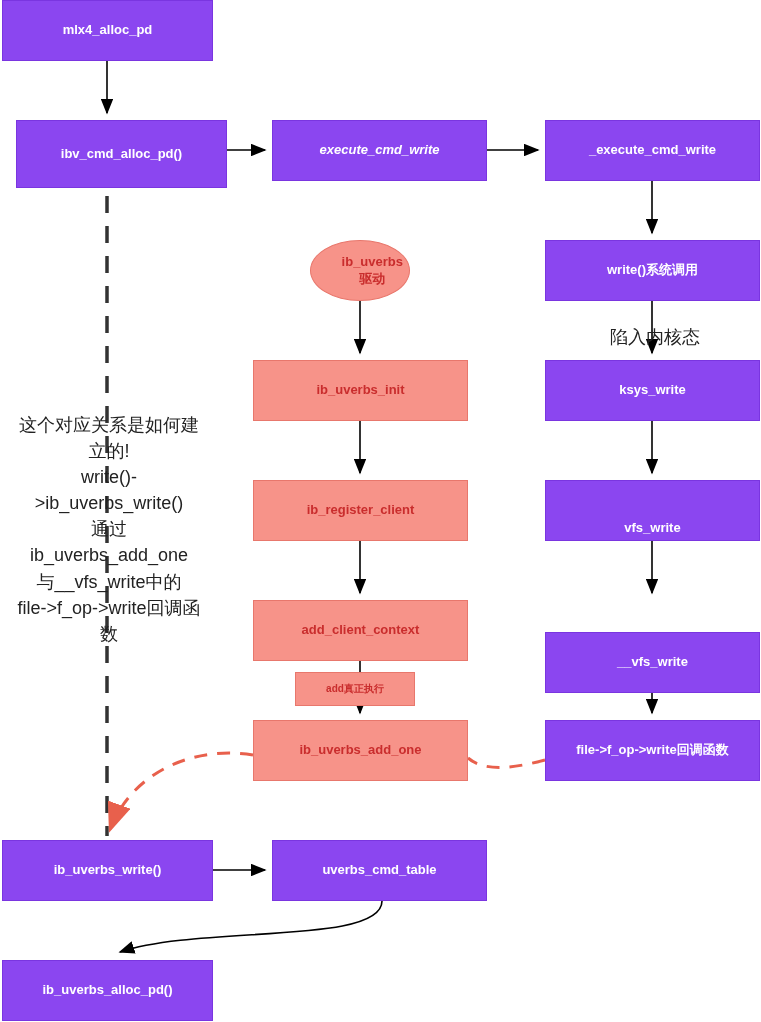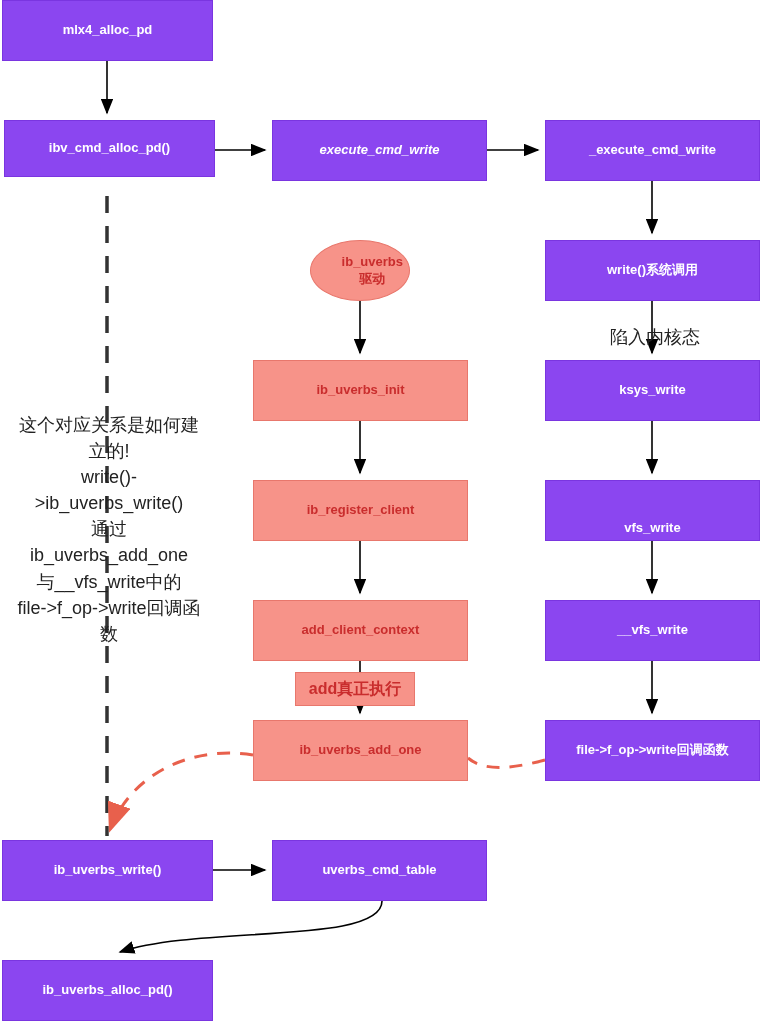--- a/index.html
+++ b/index.html
@@ -42,21 +42,21 @@
   .node.ellipse {
     background: #f79389;
     border: 1px solid #e8776c;
     color: #c92d2d;
     border-radius: 50%;
   }
   .node.tag {
     background: #f79389;
     border: 1px solid #e8776c;
     color: #c92d2d;
-    font-size: 16px;
+    font-size: 10px;
     font-weight: bold;
   }
   .label {
     position: absolute;
     font-size: 18px;
     color: #222222;
     text-align: center;
     line-height: 1.45;
     font-weight: normal;
   }
@@ -115,21 +115,21 @@
 
     <line x1="213" y1="870" x2="265" y2="870" stroke="#000" stroke-width="1.6" marker-end="url(#arrow)"></line>
 
     <path d="M 382,901 C 382,945 200,925 120,952" stroke="#000" stroke-width="1.6" fill="none" marker-end="url(#arrow)"></path>
   </svg>
 
   <div class="node purple" style="left:2px; top:0px; width:211px; height:61px;">
     <span>mlx4_alloc_pd</span>
   </div>
 
-  <div class="node purple" style="left:4px; top:120px; width:211px; height:57px;">
+  <div class="node purple" style="left:16px; top:120px; width:211px; height:68px;">
     <span>ibv_cmd_alloc_pd()</span>
   </div>
 
   <div class="node purple" style="left:272px; top:120px; width:215px; height:61px;font-style:italic;">
     <span>execute_cmd_write</span>
   </div>
 
   <div class="node purple" style="left:545px; top:240px; width:215px; height:61px;">
     <span>write()系统调用</span>
   </div>
@@ -139,21 +139,21 @@
   </div>
 
   <div class="node purple" style="left:545px; top:360px; width:215px; height:61px;">
     <span>ksys_write</span>
   </div>
 
   <div class="node purple" style="left:545px; top:480px; width:215px; height:61px;align-items:flex-end;">
     <span>vfs_write</span>
   </div>
 
-  <div class="node purple" style="left:545px; top:600px; width:215px; height:61px;">
+  <div class="node purple" style="left:545px; top:632px; width:215px; height:61px;">
     <span>__vfs_write</span>
   </div>
 
   <div class="node purple" style="left:545px; top:720px; width:215px; height:61px;">
     <span>file-&gt;f_op-&gt;write回调函数</span>
   </div>
 
   <div class="node ellipse" style="left:310px; top:240px; width:100px; height:61px; white-space:pre-line;justify-content:flex-end;">
     <span style="white-space:pre-line;">ib_uverbs
 驱动</span>

